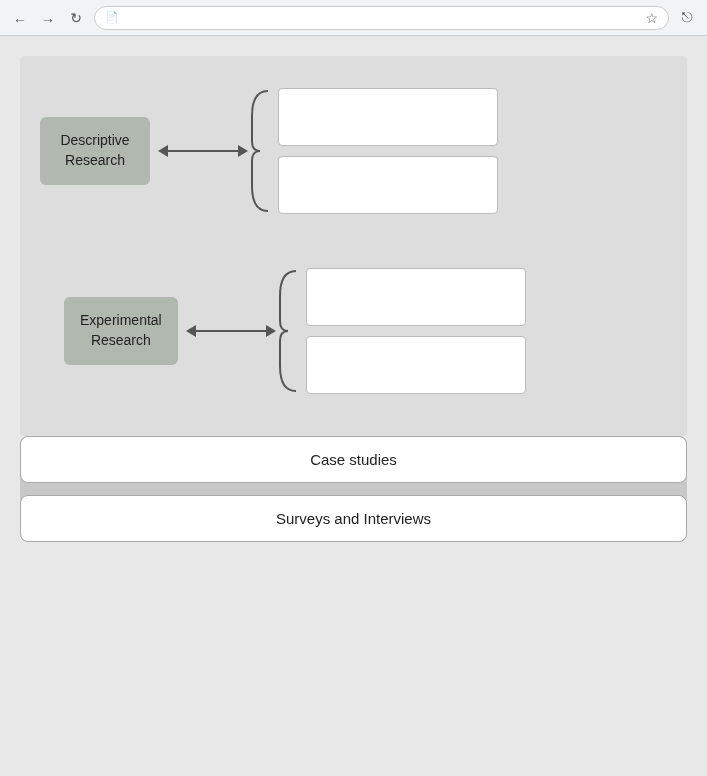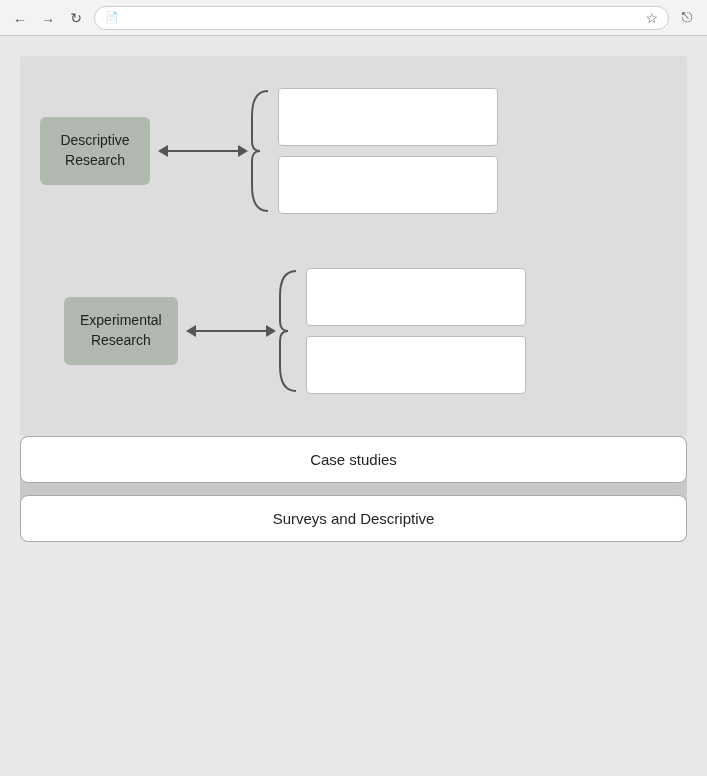--- a/index.html
+++ b/index.html
@@ -233,17 +233,17 @@
       </div>
 
     </div>
   </div>
 
   <div class="answer-section">
     <div class="answer-card">
       <span>Case studies</span>
     </div>
     <div class="answer-card">
-      <span>Surveys and Descriptive</span>
+      <span>Surveys and Interviews</span>
     </div>
   </div>
 
 </div>
 
 </body></html>

